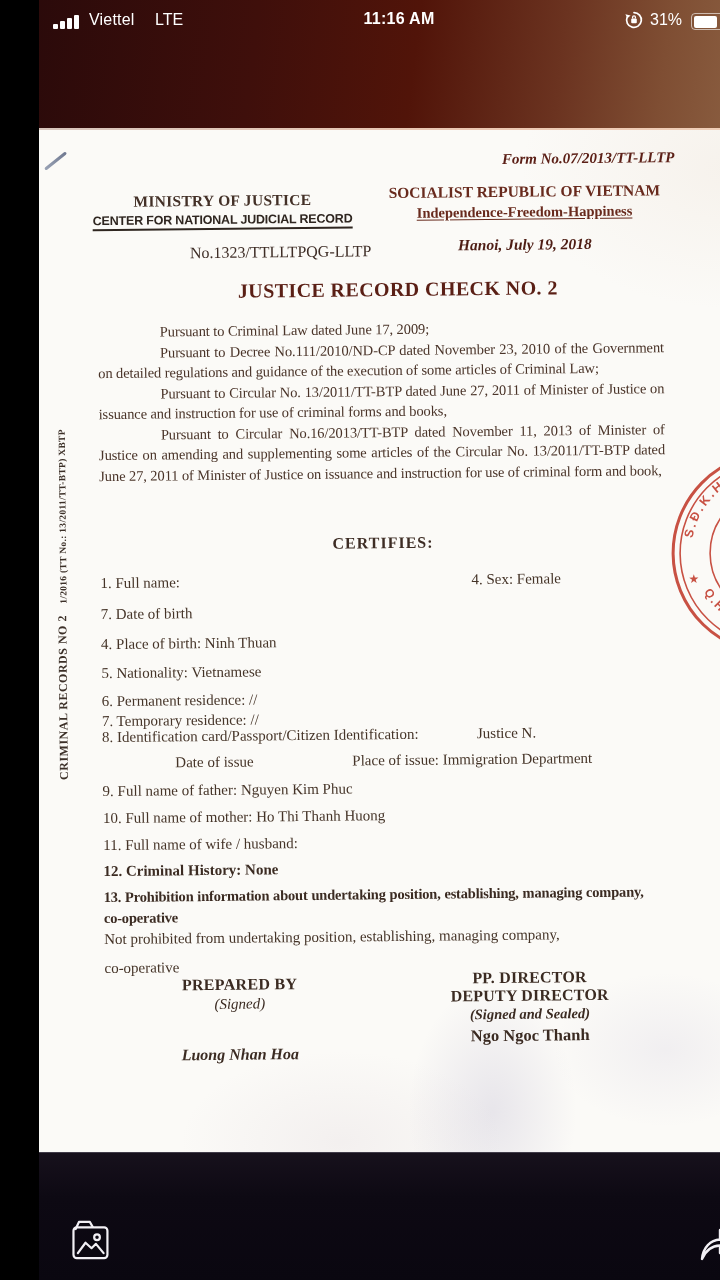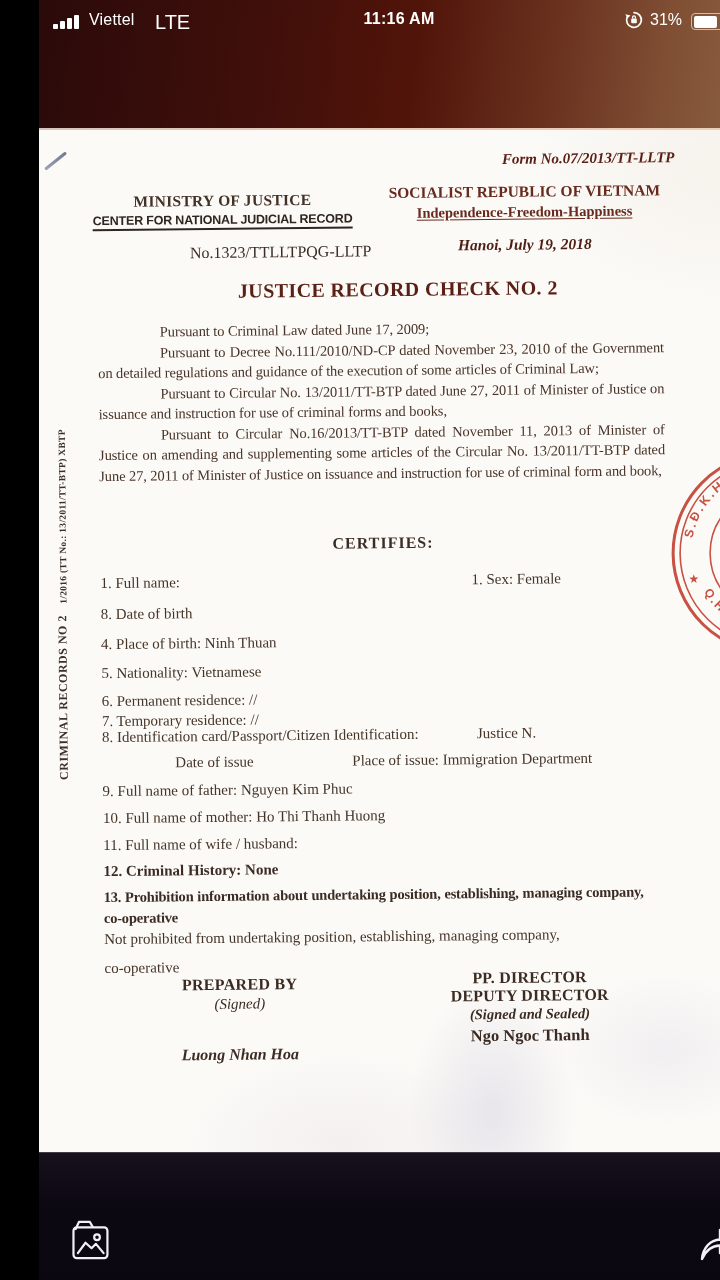--- a/index.html
+++ b/index.html
@@ -7,21 +7,21 @@
         font-family:"Liberation Sans",sans-serif;margin-left:39px;}
 
   
   .topband{position:absolute;top:0;left:0;width:720px;height:128px;
     background:linear-gradient(97deg,#2b0a0a 0%,#3f0f0b 30%,#511409 52%,#6b3320 72%,#7f4e33 86%,#8d6244 100%);}
   .statusbar{position:absolute;top:0;left:0;width:720px;height:44px;color:#fff;}
   .sigbars{position:absolute;left:14px;top:14px;width:30px;height:16px;}
   .sigbars span{position:absolute;bottom:1px;width:4.5px;background:#fff;border-radius:1px;}
   .sb1{left:0;height:5px}.sb2{left:7px;height:8px}.sb3{left:14px;height:11px}.sb4{left:21px;height:14px}
   .carrier{position:absolute;left:50px;top:11px;font-size:16px;letter-spacing:.2px;}
-  .lte{position:absolute;left:116px;top:11px;font-size:20px;}
+  .lte{position:absolute;left:116px;top:11px;font-size:16px;}
   .time{position:absolute;left:0;right:0;top:10px;text-align:center;font-size:16px;font-weight:bold;letter-spacing:.3px;}
   .lockicon{position:absolute;left:585px;top:10px;width:20px;height:20px;}
   .battpct{position:absolute;left:611px;top:11px;font-size:16px;}
   .battery{position:absolute;left:652px;top:13px;width:33px;height:15px;border:1.3px solid rgba(255,255,255,.6);border-radius:4px;}
   .battery .fill{position:absolute;left:1.5px;top:1.5px;bottom:1.5px;width:23px;background:#fff;border-radius:2px;}
   .battery .tip{position:absolute;right:-4.5px;top:4px;width:2.5px;height:7px;background:rgba(255,255,255,.6);border-radius:0 2px 2px 0;}
 
   .toolbar{position:absolute;top:44px;left:0;width:720px;height:84px;color:#fff;}
   .closebtn{position:absolute;left:20px;top:14px;font-size:22px;color:#fff;}
   .brushbtn{position:absolute;left:590px;top:8px;width:38px;height:46px;}
@@ -152,24 +152,24 @@
         <p>Pursuant to Criminal Law dated June 17, 2009;</p>
         <p>Pursuant to Decree No.111/2010/ND-CP dated November 23, 2010 of the Government on detailed regulations and guidance of the execution of some articles of Criminal Law;</p>
         <p>Pursuant to Circular No. 13/2011/TT-BTP dated June 27, 2011 of Minister of Justice on issuance and instruction for use of criminal forms and books,</p>
         <p>Pursuant to Circular No.16/2013/TT-BTP dated November 11, 2013 of Minister of Justice on amending and supplementing some articles of the Circular No. 13/2011/TT-BTP dated June 27, 2011 of Minister of Justice on issuance and instruction for use of criminal form and book,</p>
       </div>
 
       <div class="certifies">CERTIFIES:</div>
 
       <div class="frow" style="top:444px">
         <span>1. Full name:</span>
-        <span class="c2" style="left:371px">1. Sex: Female</span>
+        <span class="c2" style="left:371px">4. Sex: Female</span>
       </div>
       <div class="frow" style="top:475px">
-        <span>8. Date of birth</span>
+        <span>7. Date of birth</span>
       </div>
       <div class="frow" style="top:505px">
         <span>4. Place of birth: Ninh Thuan</span>
       </div>
       <div class="frow" style="top:534px">
         <span>5. Nationality: Vietnamese</span>
       </div>
       <div class="frow" style="top:562px">
         <span>6. Permanent residence: //</span>
       </div>

